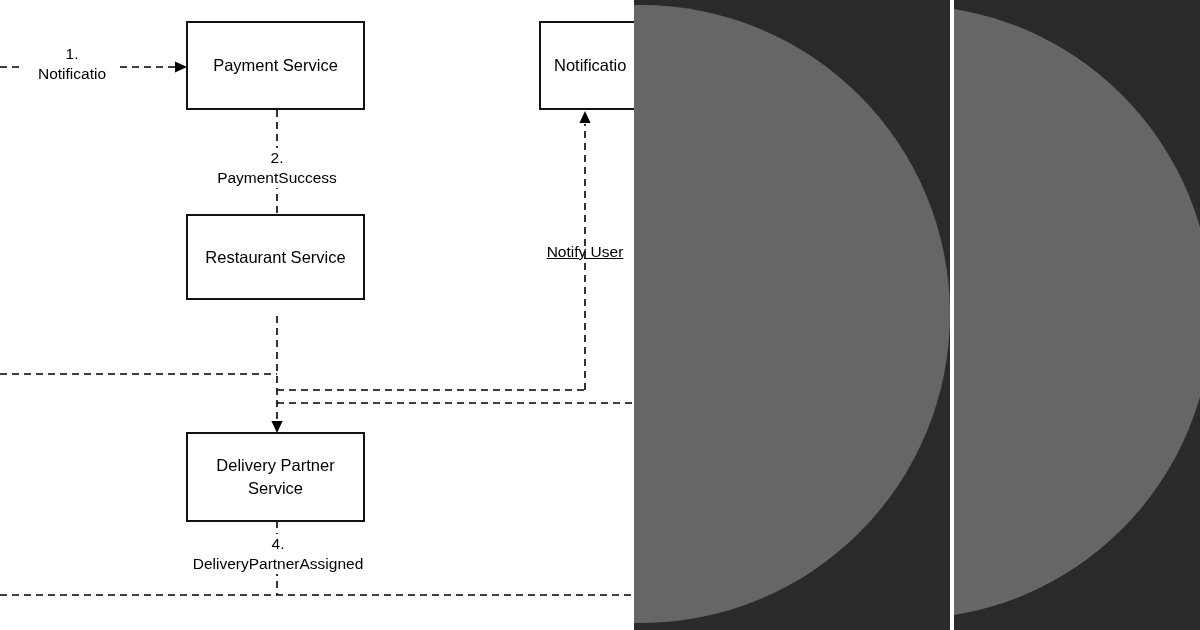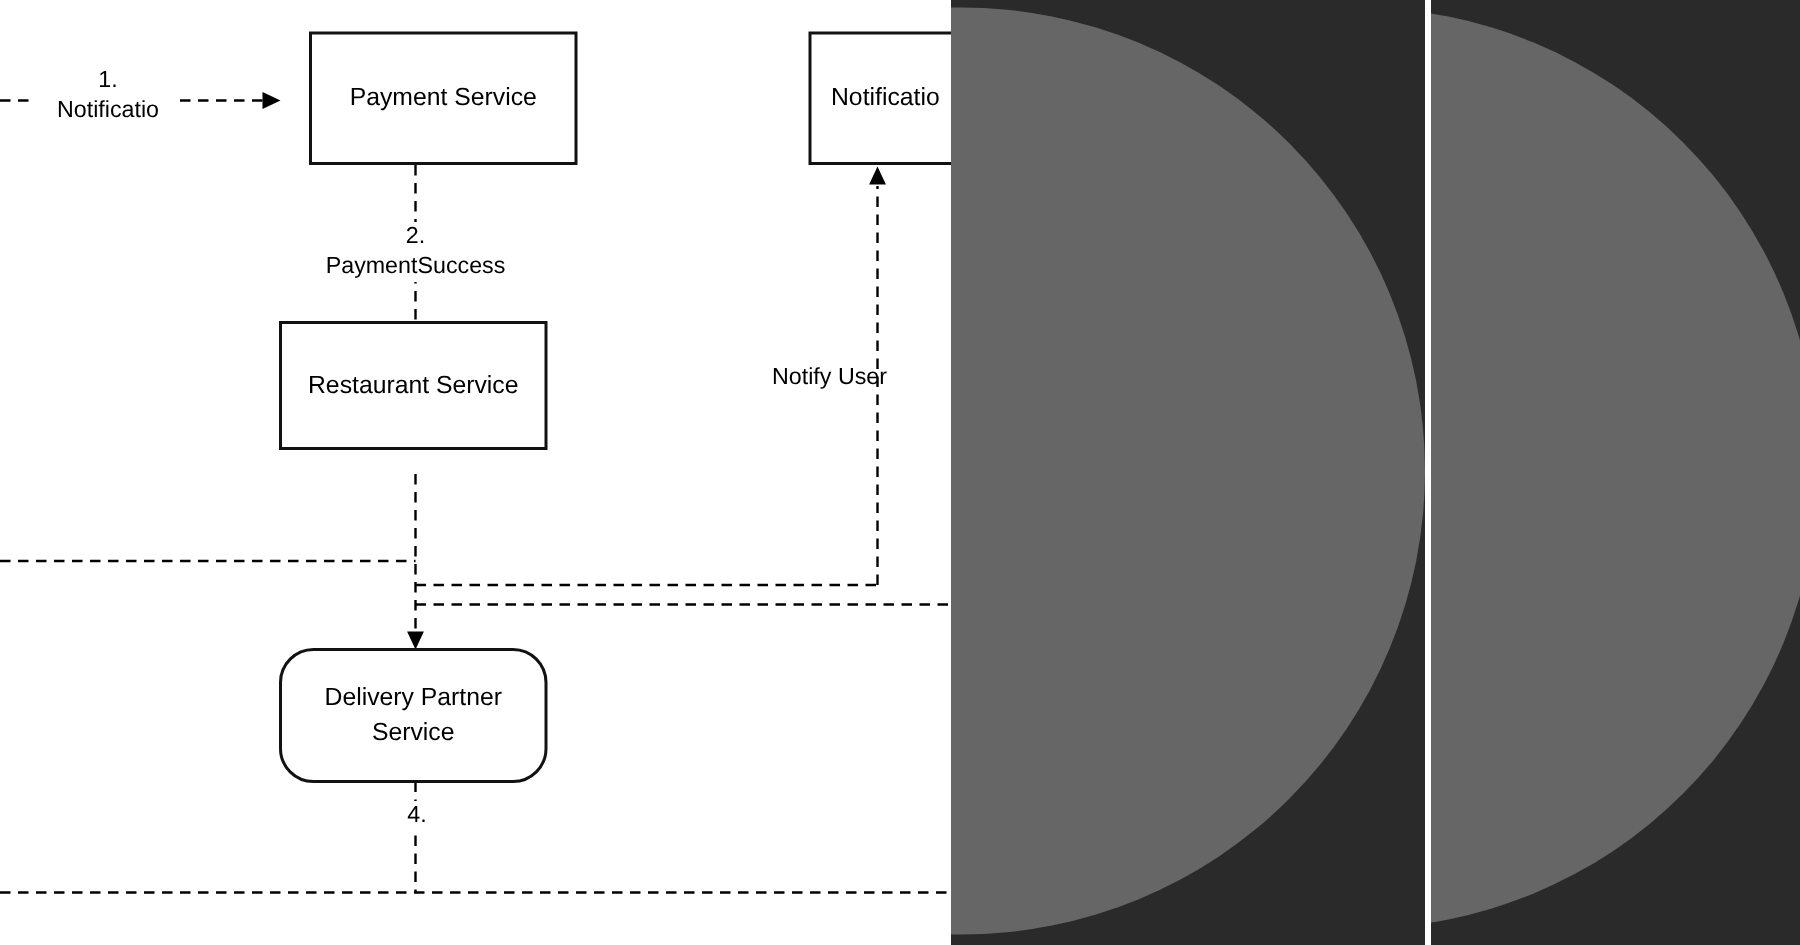--- a/index.html
+++ b/index.html
@@ -12,35 +12,35 @@
   }
   .lines{position:absolute; left:0; top:0; z-index:1;}
   .lines path{fill:none; stroke:var(--line); stroke-width:1.6; stroke-dasharray:7 5;}
   .lines polygon{fill:var(--line); stroke:none;}
   .node{
     position:absolute; z-index:2; box-sizing:border-box;
     background:#fff; border:2px solid var(--box-border);
     display:flex; align-items:center; justify-content:center; text-align:center;
     font-size:16.5px; line-height:23px; color:var(--text);
   }
-  .node--payment{left:186px; top:21px; width:179px; height:89px;margin-left:20px;}
+  .node--payment{left:186px; top:21px; width:179px; height:89px;}
   .node--restaurant{left:186px; top:214px; width:179px; height:86px;}
-  .node--delivery{left:186px; top:432px; width:179px; height:90px;border-radius:23px;}
+  .node--delivery{left:186px; top:432px; width:179px; height:90px;}
   .node--delivery .node-text{max-width:150px;}
   .node--notification{left:539px; top:21px; width:182px; height:89px; justify-content:flex-start; padding-left:13px; text-align:left;}
   .elabel{
     position:absolute; z-index:3; background:#fff; text-align:center;
     font-size:15.5px; line-height:20px; white-space:nowrap; color:var(--text);
   }
   .elabel span{display:block;}
   .elabel--1{left:24px; top:44px; width:96px;}
   .elabel--2{left:207px; top:148px; width:140px;}
   .elabel--3{left:163px; top:338px; width:228px;}
   .elabel--4{left:183px; top:534px; width:190px;}
-  .elabel--notify{left:508px; top:242px; width:90px; background:transparent;}
+  .elabel--notify{left:540px; top:242px; width:90px; background:transparent;text-decoration:underline;}
   .panel{position:absolute; top:0; height:630px; overflow:hidden; background:var(--panel); z-index:5;}
   .panel--left{left:634px; width:316px;}
   .panel--right{left:954px; width:246px;}
   .bigcircle{position:absolute; border-radius:50%; background:var(--circle);}
   .bigcircle--1{left:-302px; top:5px; width:618px; height:618px;}
   .bigcircle--2{left:-356px; top:5px; width:614px; height:614px;}
 </style>
 </head>
 <body>
 
@@ -88,20 +88,21 @@
   </div>
 
   <div class="elabel elabel--2">
     <span>2.</span>
     <span>PaymentSuccess</span>
   </div>
 
 
   <div class="elabel elabel--4">
     <span>4.</span>
+    <span>DeliveryPartnerAssigned</span>
   </div>
 
   <div class="elabel elabel--notify">Notify User</div>
 
   <div class="panel panel--left">
     <div class="bigcircle bigcircle--1"></div>
   </div>
 
   <div class="panel panel--right">
     <div class="bigcircle bigcircle--2"></div>

